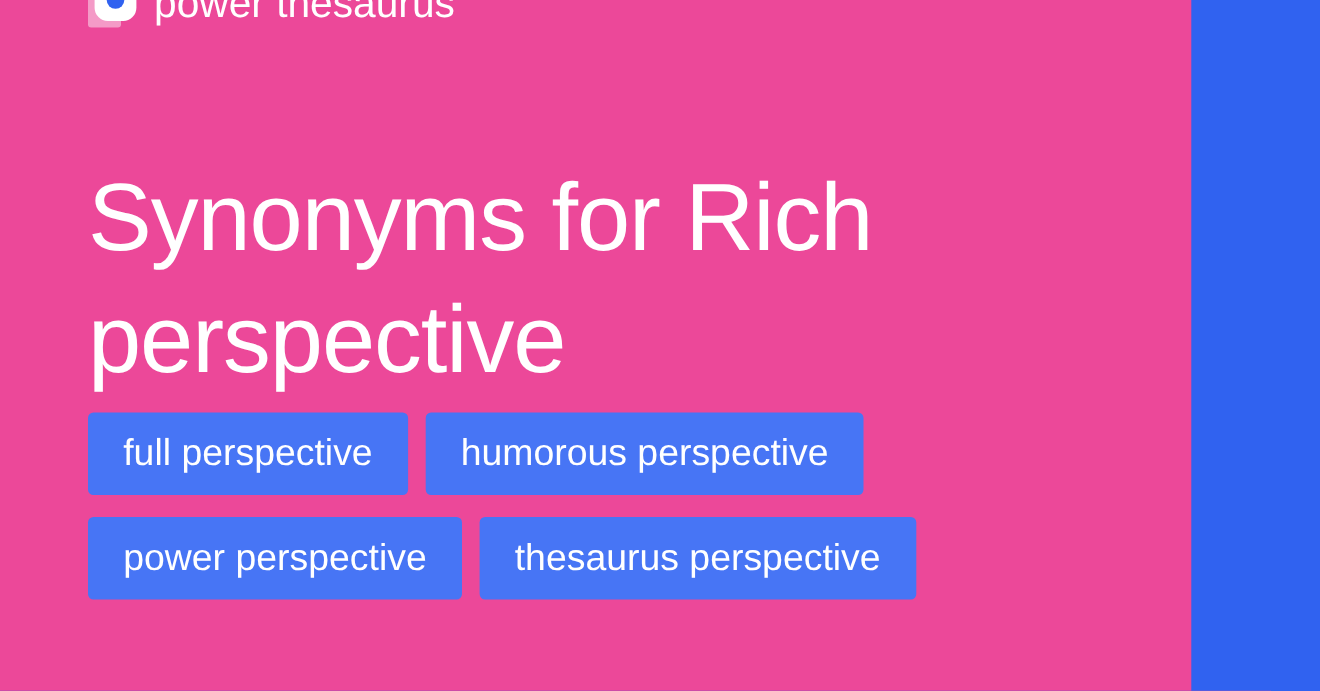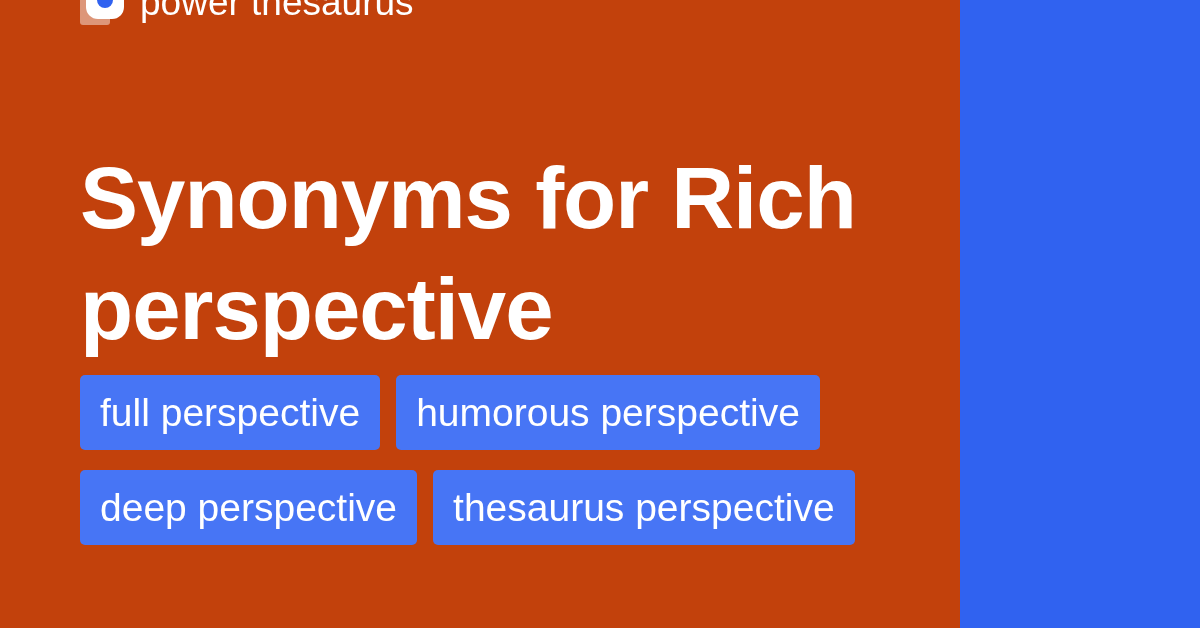--- a/index.html
+++ b/index.html
@@ -11,23 +11,23 @@
     width: 1200px;
     height: 628px;
     overflow: hidden;
     background: #3062f0;
     font-family: "Liberation Sans", "DejaVu Sans", sans-serif;
     -webkit-font-smoothing: antialiased;
   }
 
   #page {
     position: relative;
-    width: 960px;
+    width: 1083px;
     height: 628px;
-    background: #c2410c;
+    background: #ec4899;
     overflow: hidden;
   }
 
   
   #brand {
     position: absolute;
     left: 80px;
     top: -20px;
     height: 46px;
     display: flex;
@@ -78,21 +78,21 @@
   }
 
   
   #headline {
     position: absolute;
     left: 80px;
     top: 84px;
     width: 1040px;
     color: #ffffff;
     font-size: 87px;
-    font-weight: bold;
+    font-weight: normal;
     line-height: 111px;
     letter-spacing: -1px;
   }
 
   
   #chips {
     position: absolute;
     left: 80px;
     top: 375px;
     width: 1060px;
@@ -100,24 +100,24 @@
     flex-wrap: wrap;
     align-content: flex-start;
     gap: 20px 16px;
   }
   .chip {
     background: #4775f5;
     color: #ffffff;
     border-radius: 5px;
     height: 75px;
     box-sizing: border-box;
-    padding: 0 20px;
+    padding: 0 32px;
     display: flex;
     align-items: center;
-    font-size: 39px;
+    font-size: 34px;
     font-weight: 400;
     line-height: 75px;
     white-space: nowrap;
   }
 </style>
 </head>
 <body>
 
 <div id="page">
 
@@ -131,17 +131,17 @@
 
   <h1 id="headline">
     <span>Synonyms for Rich</span>
     <br>
     <span>perspective</span>
   </h1>
 
   <div id="chips">
     <span class="chip">full perspective</span>
     <span class="chip">humorous perspective</span>
-    <span class="chip">deep perspective</span>
+    <span class="chip">power perspective</span>
     <span class="chip">thesaurus perspective</span>
   </div>
 
 </div>
 
 </body></html>

